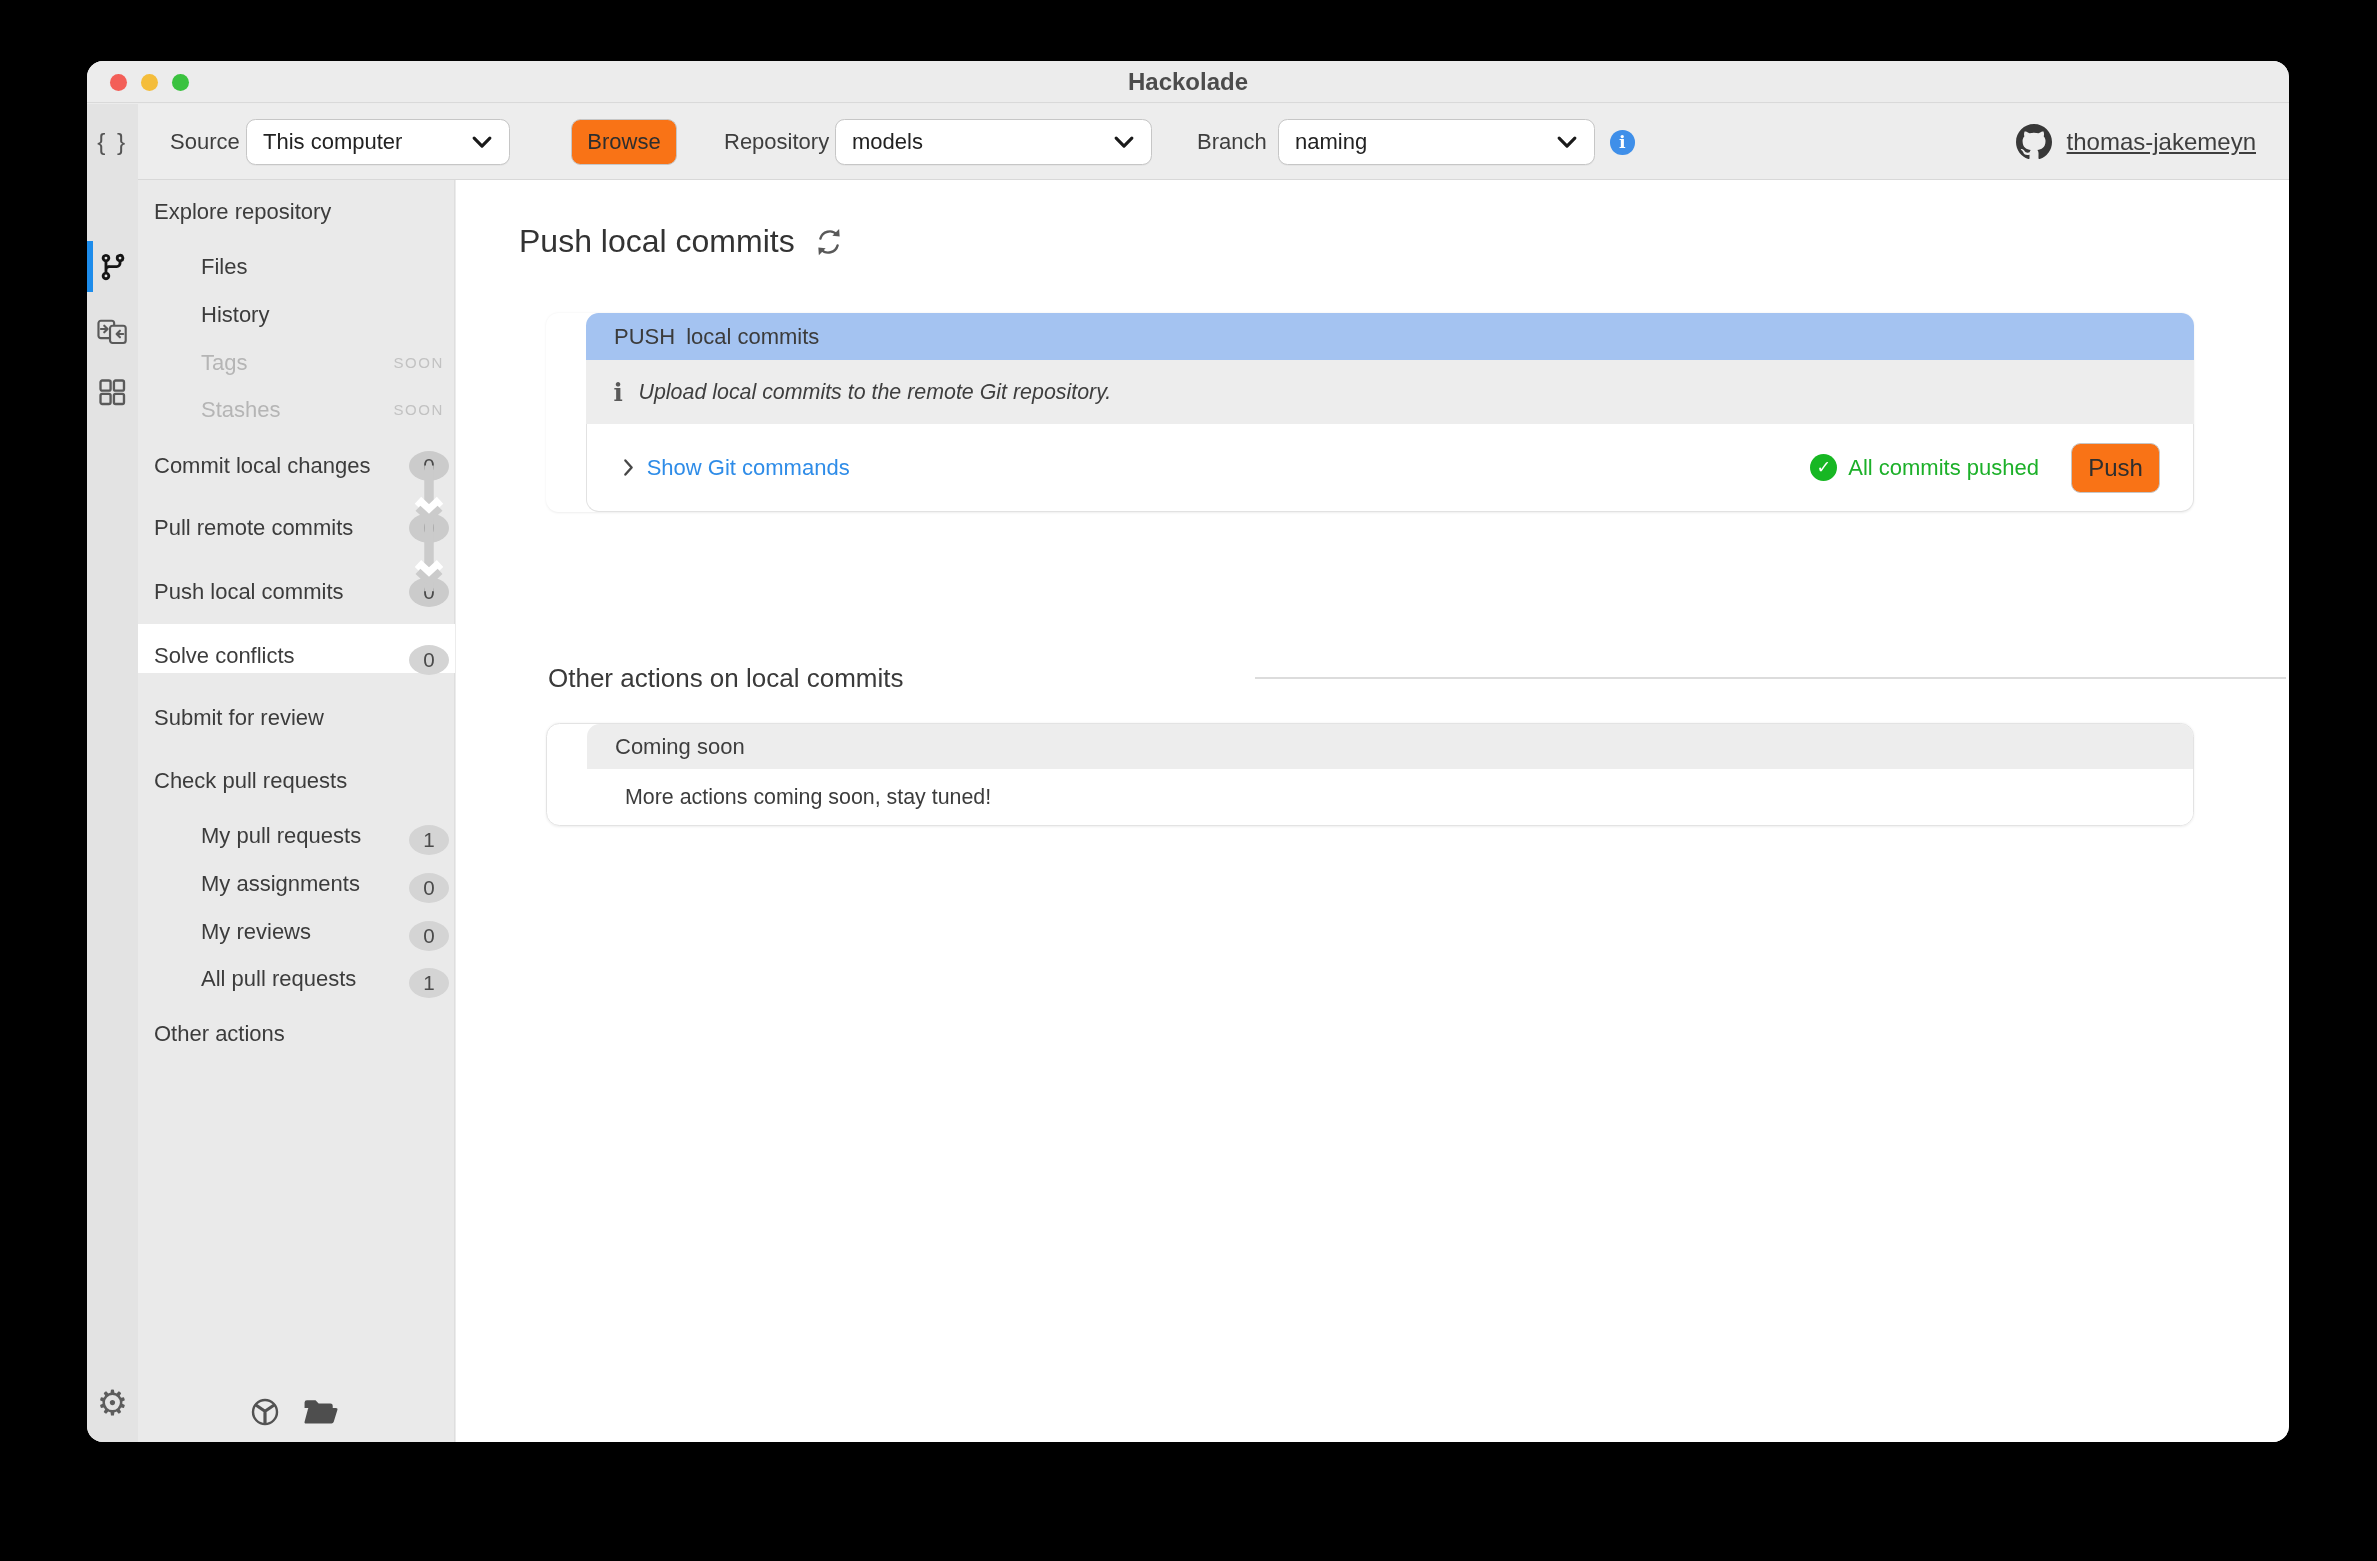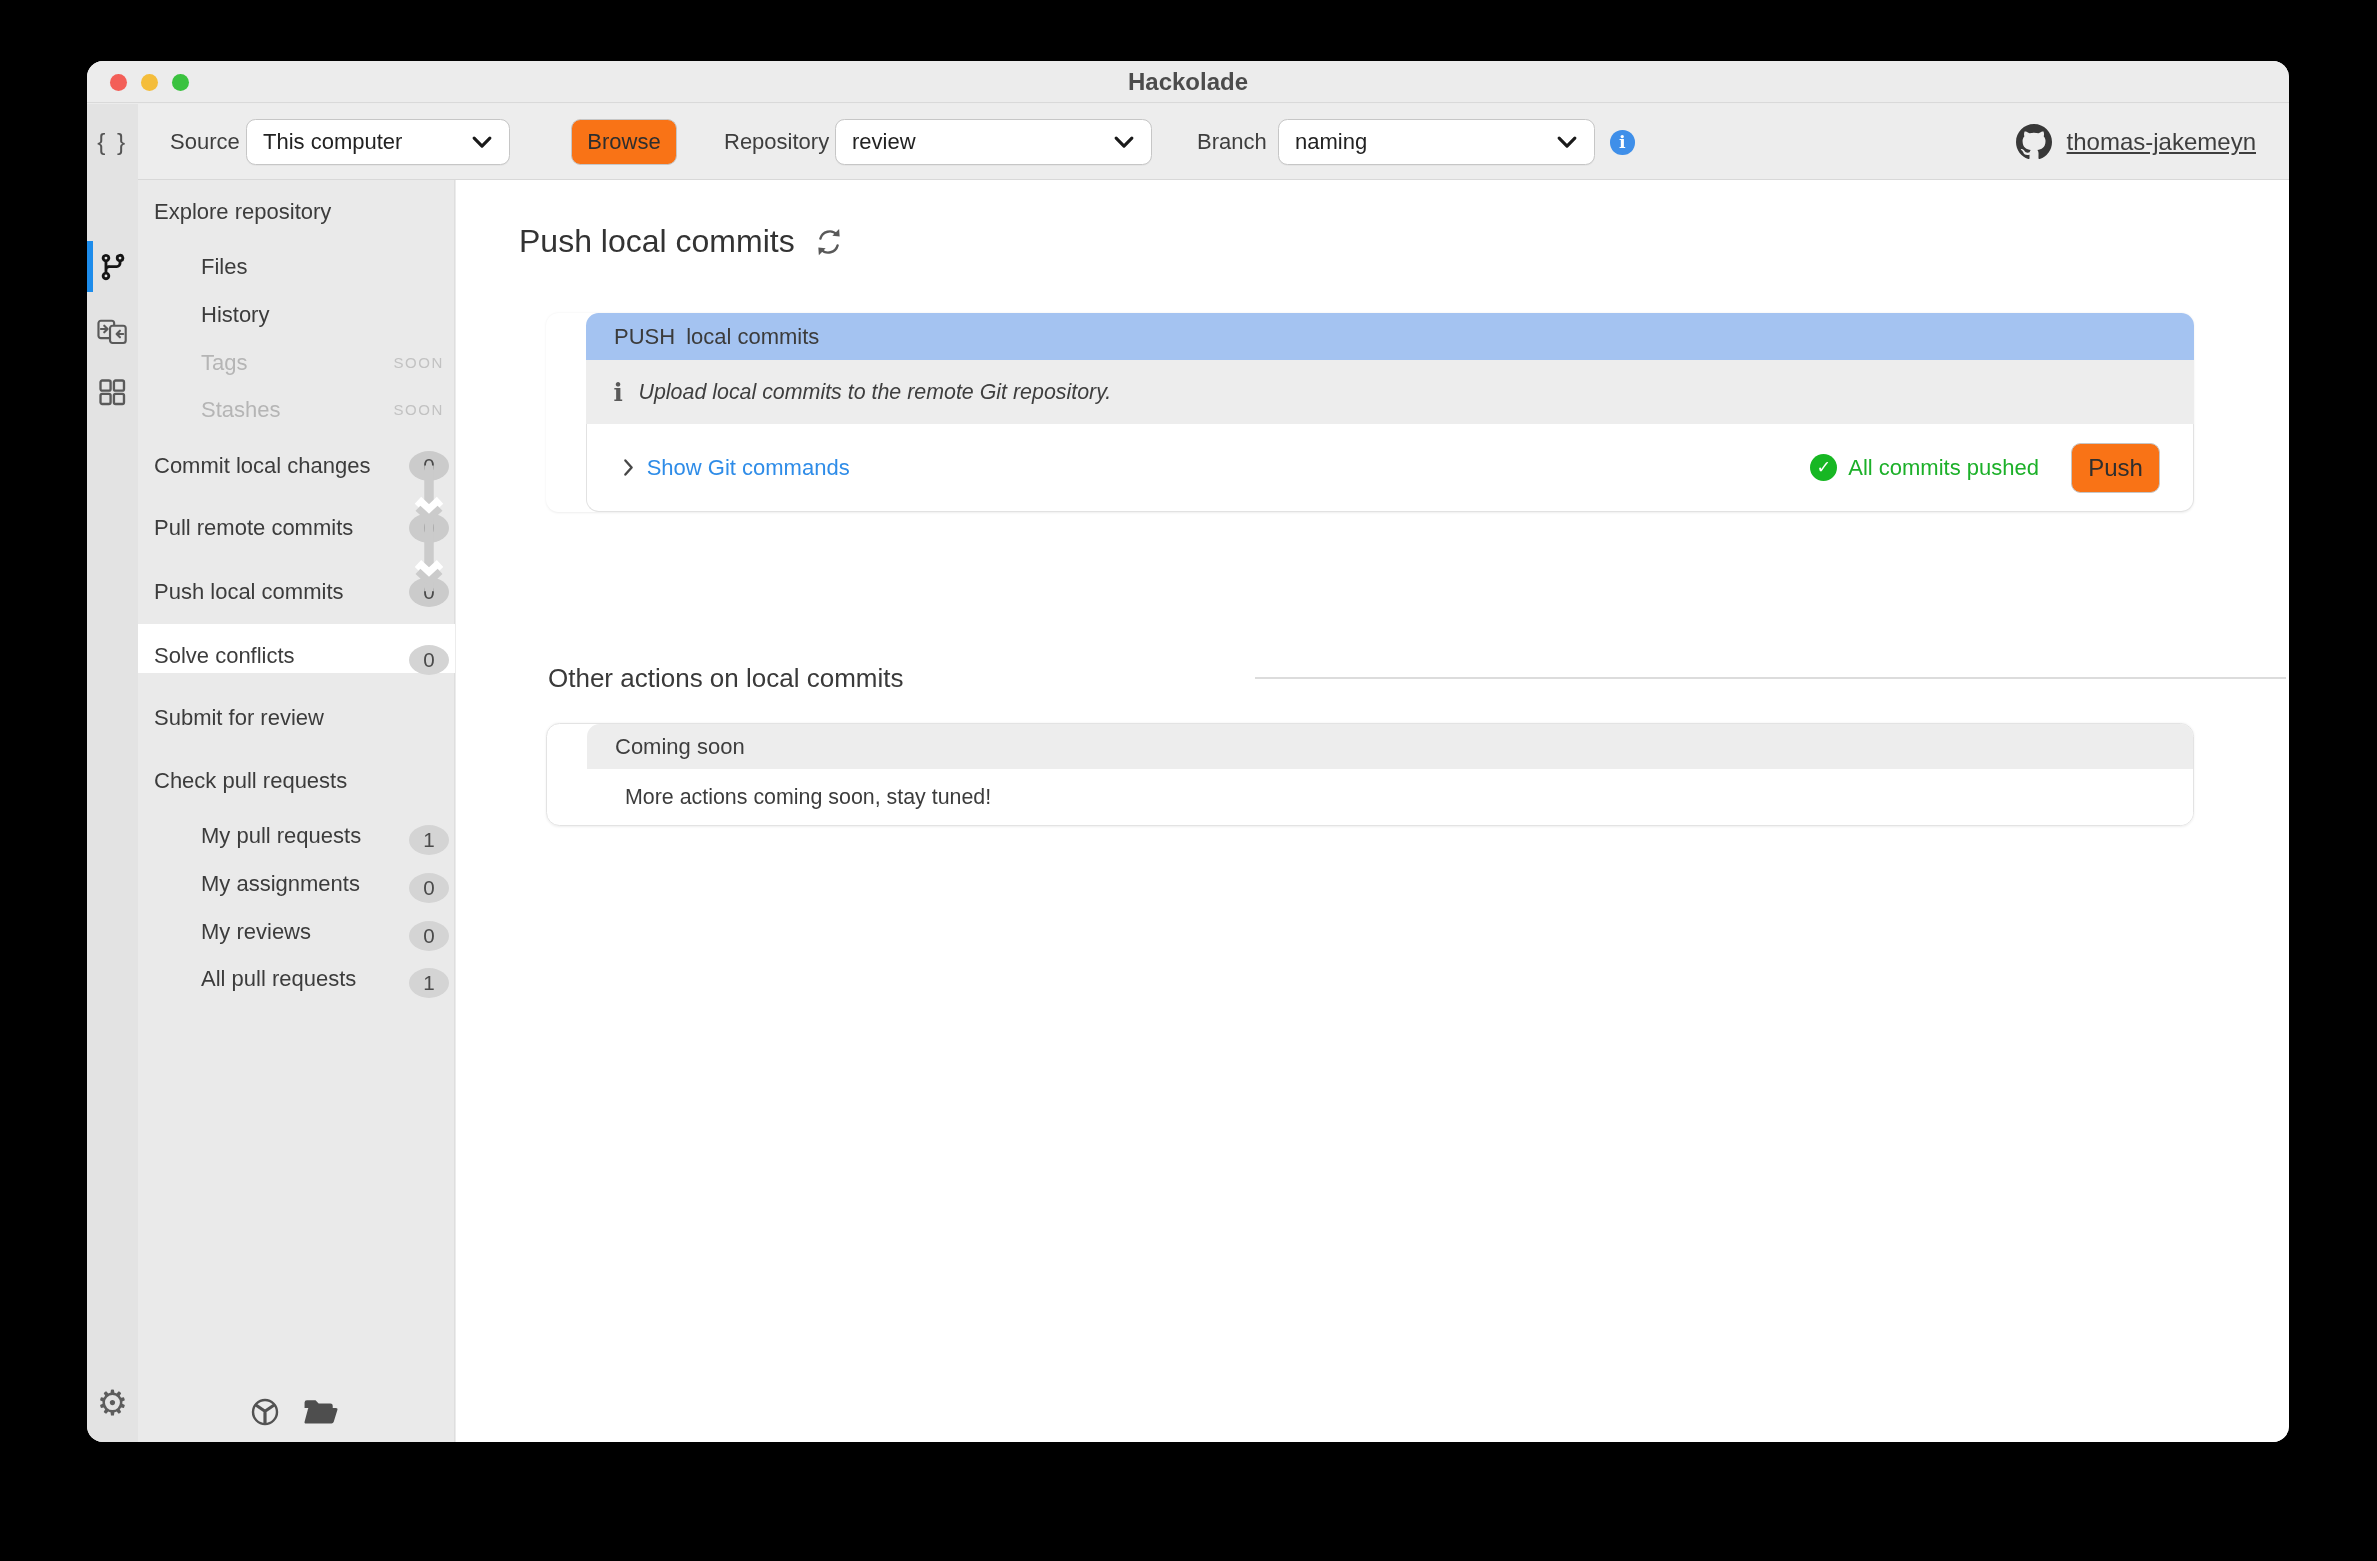--- a/index.html
+++ b/index.html
@@ -114,21 +114,21 @@
       <div class="tb-label" style="left:32px">Source</div>
       <div class="select" style="left:108px;width:264px">
         <span>This computer</span>
         <svg class="chev" width="22" height="14.2" viewBox="0 0 28 18">
             <polyline points="4,4 14,14 24,4" fill="none" stroke="#1a1a1a" stroke-width="4" stroke-linecap="round" stroke-linejoin="round"></polyline>
           </svg>
       </div>
       <button class="btn browse">Browse</button>
       <div class="tb-label" style="left:586px">Repository</div>
       <div class="select" style="left:697px;width:317px">
-        <span>review</span>
+        <span>models</span>
         <svg class="chev" width="22" height="14.2" viewBox="0 0 28 18">
             <polyline points="4,4 14,14 24,4" fill="none" stroke="#1a1a1a" stroke-width="4" stroke-linecap="round" stroke-linejoin="round"></polyline>
           </svg>
       </div>
       <div class="tb-label" style="left:1059px">Branch</div>
       <div class="select" style="left:1140px;width:317px">
         <span>naming</span>
         <svg class="chev" width="22" height="14.2" viewBox="0 0 28 18">
             <polyline points="4,4 14,14 24,4" fill="none" stroke="#1a1a1a" stroke-width="4" stroke-linecap="round" stroke-linejoin="round"></polyline>
           </svg>
@@ -224,20 +224,23 @@
       </div>
       <div class="nav-row child" style="top:728px">
         <span class="lbl">My reviews</span>
         <span class="badge light">0</span>
       </div>
       <div class="nav-row child" style="top:775px">
         <span class="lbl">All pull requests</span>
         <span class="badge light">1</span>
       </div>
 
+      <div class="nav-row section" style="top:830px">
+          <span class="lbl">Other actions</span>
+        </div>
 
       <svg class="connector" width="32" height="154" viewBox="0 0 40 195">
         <line x1="20" y1="21" x2="20" y2="180" stroke="#cbcbcb" stroke-width="12"></line>
         <polyline points="6,65 20,78 34,65" fill="none" stroke="#ffffff" stroke-width="12"></polyline>
         <polyline points="6,75 20,88 34,75" fill="none" stroke="#cbcbcb" stroke-width="9"></polyline>
         <polyline points="6,145 20,158 34,145" fill="none" stroke="#ffffff" stroke-width="12"></polyline>
         <polyline points="6,155 20,168 34,155" fill="none" stroke="#cbcbcb" stroke-width="9"></polyline>
       </svg>
 
       <div class="side-foot">

